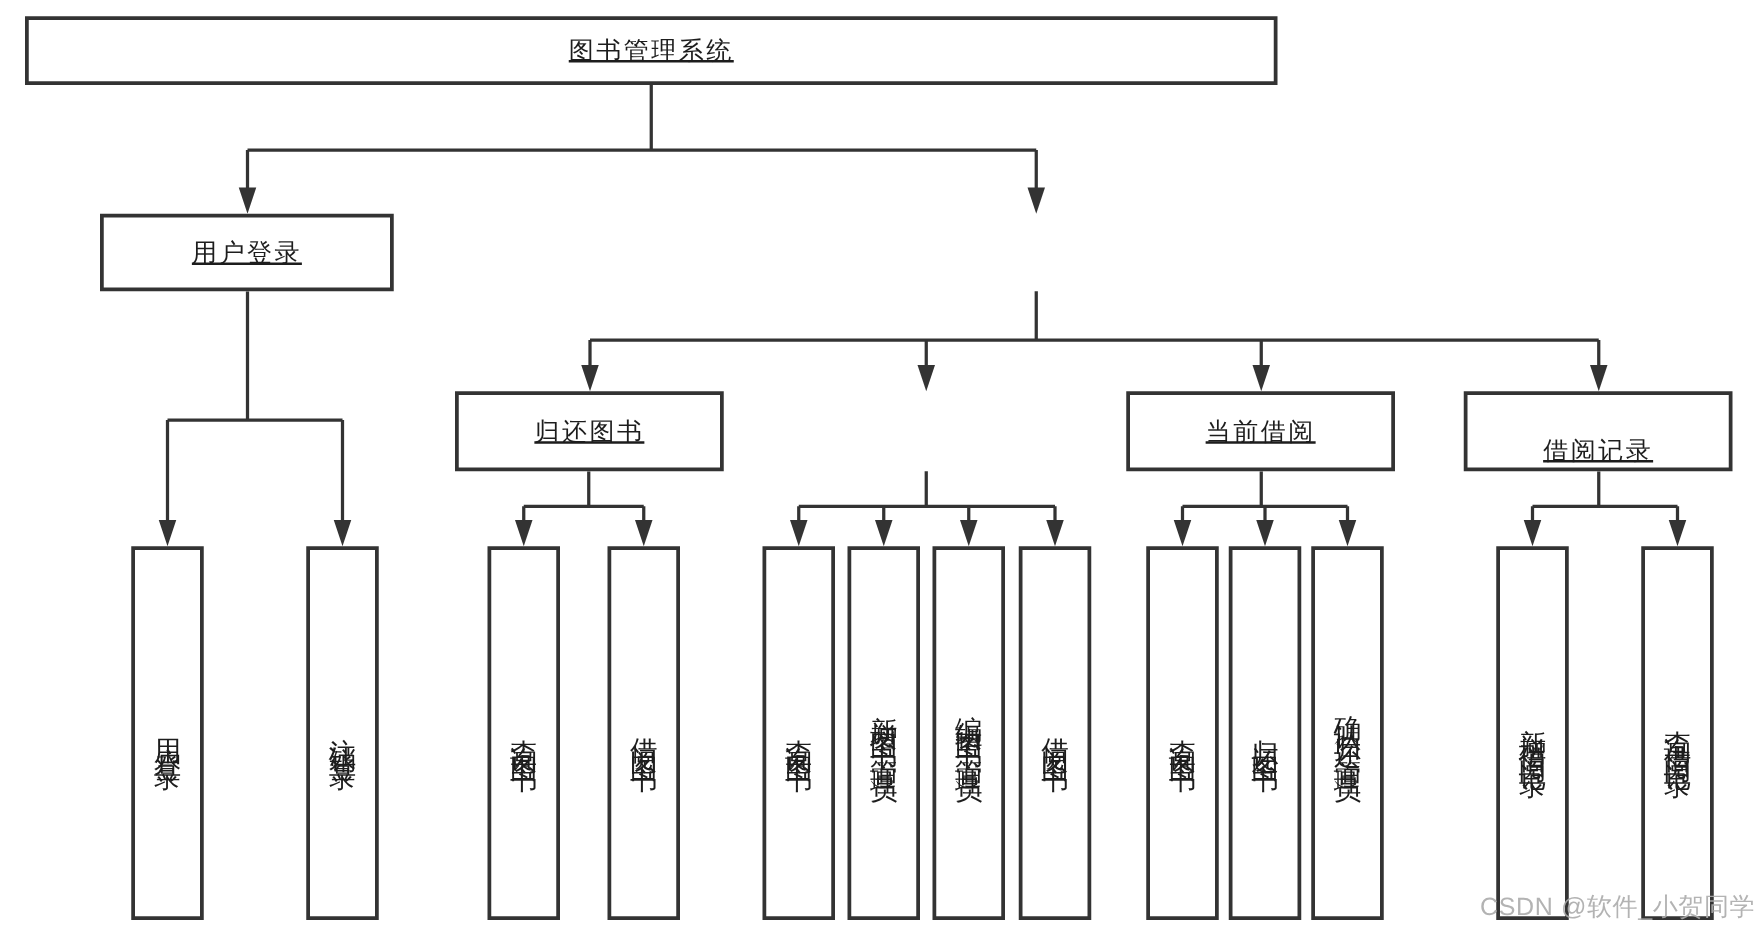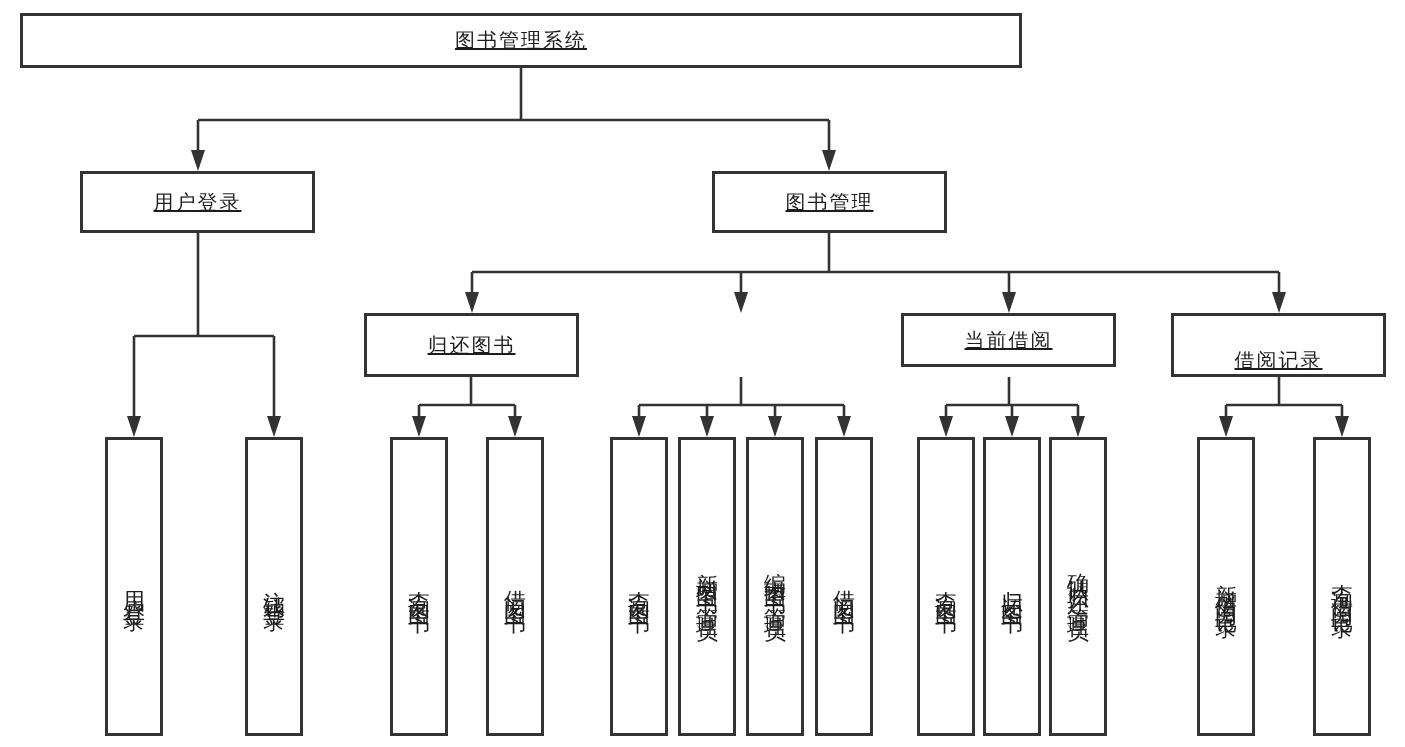--- a/index.html
+++ b/index.html
@@ -123,27 +123,24 @@
       <line x1="1342" y1="405" x2="1342" y2="419" stroke="#333333" stroke-width="2.6"></line>
       <polygon points="1335,416 1349,416 1342,437" fill="#333333"></polygon>
     </svg>
   <div id="nodes">
       <div class="node node-h" style="left: 20px; top: 13px; width: 1002px; height: 55px;">
         <span class="node-label">图书管理系统</span>
       </div>
       <div class="node node-h" style="left: 80px; top: 171px; width: 235px; height: 62px;">
         <span class="node-label">用户登录</span>
       </div>
-      <div class="node node-h" style="left: 712px; top: 171px; width: 235px; height: 62px;">
-        <span class="node-label">图书管理</span>
-      </div>
       <div class="node node-h" style="left: 364px; top: 313px; width: 215px; height: 64px;">
         <span class="node-label">归还图书</span>
       </div>
-      <div class="node node-h" style="left: 901px; top: 313px; width: 215px; height: 54px;">
+      <div class="node node-h" style="left: 901px; top: 313px; width: 215px; height: 64px;">
         <span class="node-label">当前借阅</span>
       </div>
       <div class="node node-h" style="left: 1171px; top: 313px; width: 215px; height: 64px; align-items: flex-end;">
         <span class="node-label">借阅记录</span>
       </div>
       <div class="node node-v" style="left: 105px; top: 437px; width: 58px; height: 299px;">
         <span class="node-label">用户登录</span>
       </div>
       <div class="node node-v" style="left: 245px; top: 437px; width: 58px; height: 299px;">
         <span class="node-label">注销登录</span>
@@ -175,13 +172,14 @@
       <div class="node node-v" style="left: 1049px; top: 437px; width: 58px; height: 299px;">
         <span class="node-label">确认归还（管理员）</span>
       </div>
       <div class="node node-v" style="left: 1197px; top: 437px; width: 58px; height: 299px;">
         <span class="node-label">新增借阅记录</span>
       </div>
       <div class="node node-v" style="left: 1313px; top: 437px; width: 58px; height: 299px;">
         <span class="node-label">查询借阅记录</span>
       </div>
     </div>
+  <div class="watermark">CSDN @软件_小贺同学</div>
 </div>
 
 </body></html>

